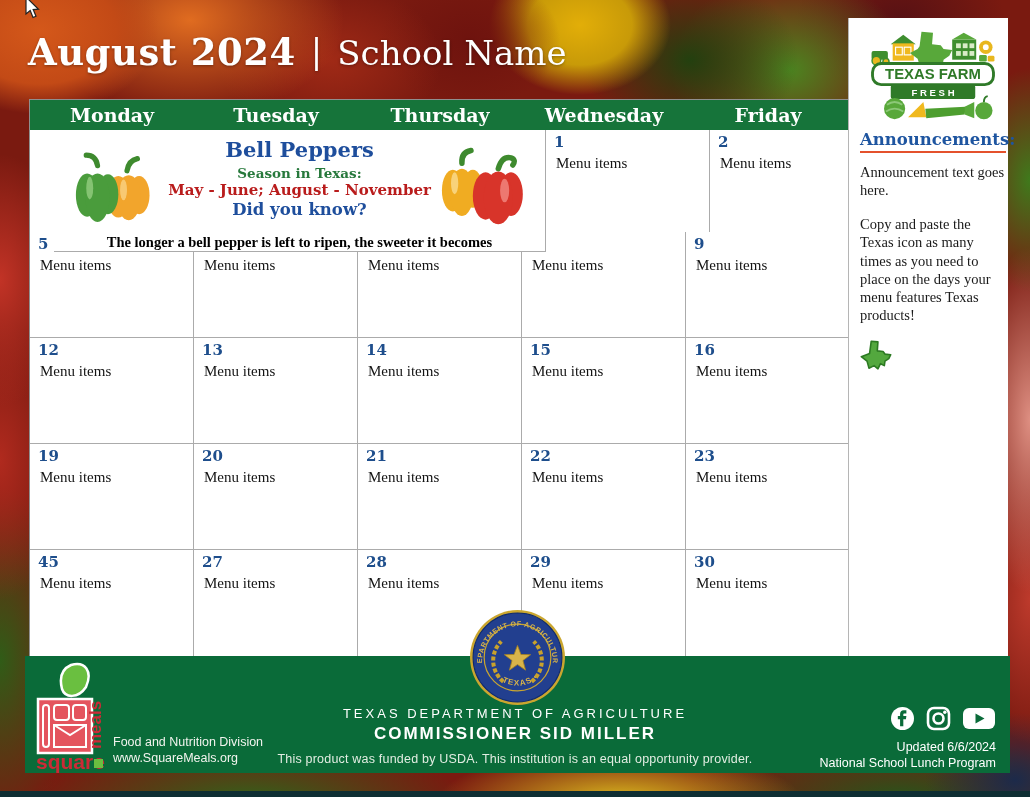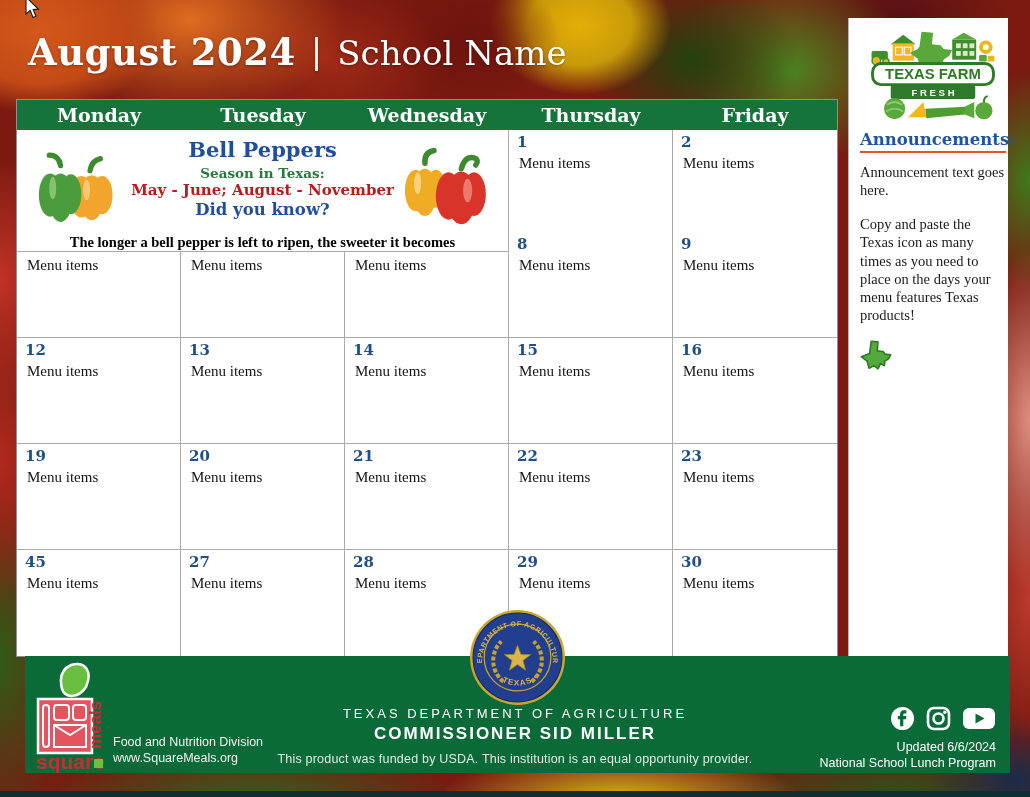--- a/index.html
+++ b/index.html
@@ -28,26 +28,26 @@
   .cursor{position:absolute;left:22px;top:-3px;width:18px;height:24px;z-index:60;}
 
   
   .title{position:absolute;left:28px;top:30px;color:#fff;font-family:"DejaVu Serif",serif;
          text-shadow:0 1px 3px rgba(0,0,0,.35);white-space:nowrap;}
   .title .month{font-size:37px;font-weight:bold;letter-spacing:.5px;}
   .title .sep{font-size:34px;font-weight:400;margin:0 10px;position:relative;top:-2px;}
   .title .school{font-size:34px;font-weight:400;}
 
   
-  .cal{position:absolute;left:16px;top:99px;width:820px;background:#fff;border:1px solid #8f8f8f;box-sizing:content-box;z-index:5;}
+  .cal{position:absolute;left:29px;top:99px;width:820px;background:#fff;border:1px solid #8f8f8f;box-sizing:content-box;z-index:5;}
   .cal-head{display:grid;grid-template-columns:repeat(5,164px);height:30px;background:#16743a;}
   .dh{color:#fff;font-family:"DejaVu Serif",serif;font-weight:bold;font-size:19px;
       display:flex;align-items:center;justify-content:center;}
   .week{display:grid;grid-template-columns:repeat(5,164px);height:106px;}
-  .week.w1{height:102px;}
+  .week.w1{height:102px;padding-left:24px;}
   .cell{border-right:1px solid #ababab;border-bottom:1px solid #ababab;box-sizing:border-box;
         padding:4px 6px 4px 8px;background:#fff;overflow:hidden;}
   .week .cell:last-child{border-right:none;}
   .week:last-child .cell{border-bottom:none;}
   .dnum{font-family:"DejaVu Serif",serif;font-weight:bold;font-size:15px;color:#1e4e8c;line-height:1.1;}
   .menu{font-family:"Liberation Serif",serif;font-size:15px;color:#141414;margin-top:4px;padding-left:2px;}
 
   .feature{grid-column:span 3;position:relative;border-right:1px solid #ababab;border-bottom:1px solid #ababab;
            box-sizing:border-box;background:#fff;text-align:center;padding-top:7px;}
   .f-title{font-family:"DejaVu Serif",serif;font-weight:bold;font-size:21px;color:#1e4e9c;}
@@ -95,22 +95,22 @@
   <div class="title">
     <span class="month">August 2024</span>
     <span class="sep">|</span>
     <span class="school">School Name</span>
   </div>
 
   <div class="cal">
     <div class="cal-head">
       <div class="dh">Monday</div>
       <div class="dh">Tuesday</div>
+      <div class="dh">Thursday</div>
       <div class="dh">Wednesday</div>
-      <div class="dh">Thursday</div>
       <div class="dh">Friday</div>
     </div>
 
     <div class="week w1">
       <div class="feature">
         <svg class="peppers-left" viewBox="0 0 110 90">
           <path d="M70,24 q2,-12 12,-14" stroke="#3e8a2e" stroke-width="6" fill="none" stroke-linecap="round"></path>
           <ellipse cx="60" cy="54" rx="13" ry="24" fill="#f2a52c"></ellipse>
           <ellipse cx="84" cy="52" rx="12" ry="22" fill="#f2a52c"></ellipse>
           <ellipse cx="72" cy="55" rx="14" ry="26" fill="#f2a52c"></ellipse>

